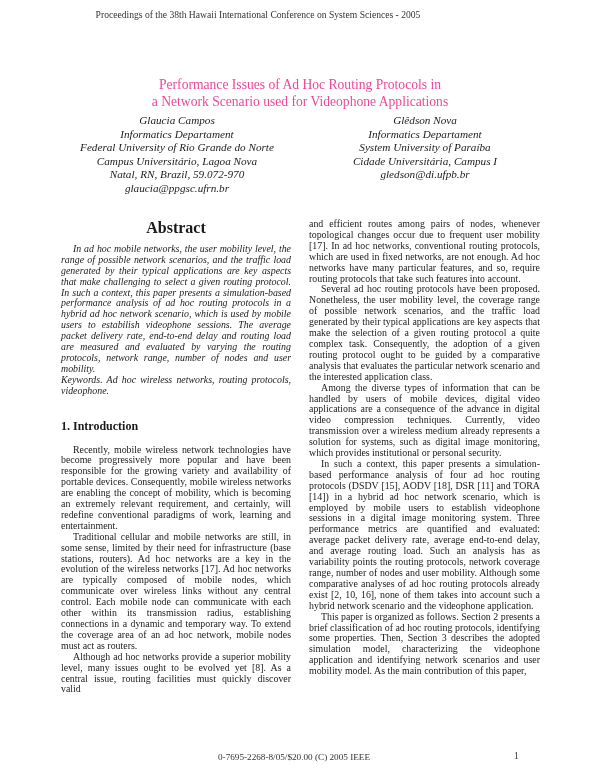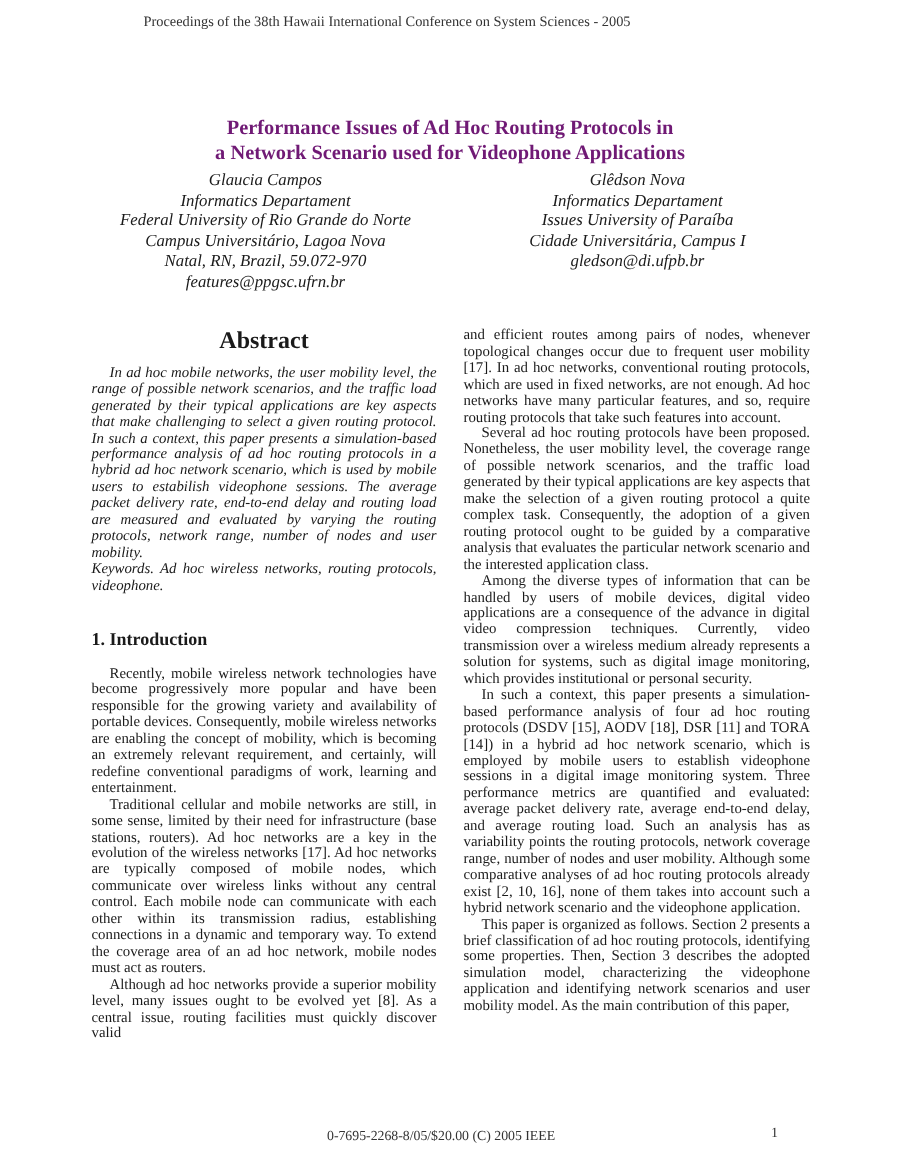--- a/index.html
+++ b/index.html
@@ -6,21 +6,21 @@
   body {
     width: 600px; height: 776px; background: #ffffff; position: relative; overflow: hidden;
     font-family: "Liberation Serif", "DejaVu Serif", serif; color: #1a1a1a;
   }
   .running-head {
     position: absolute; top: 9px; left: 0; width: 516px; text-align: center;
     font-size: 9.6px; color: #333;
   }
   .title {
     position: absolute; top: 76px; left: 0; width: 600px; text-align: center;
-    font-weight: bold; font-size: 13.6px; line-height: 17px; color: #701a75;
+    font-weight: normal; font-size: 13.6px; line-height: 17px; color: #ec4899;
   }
   .author {
     position: absolute; top: 114px; width: 300px; text-align: center;
     font-size: 11.2px; line-height: 13.6px; color: #1a1a1a; font-style: italic;
   }
   .author.left { left: 27px; }
   .author.right { left: 275px; }
   .col {
     position: absolute; top: 220px; font-size: 9.9px; line-height: 10.9px; text-align: justify;
   }
@@ -52,27 +52,27 @@
   <div>Performance Issues of Ad Hoc Routing Protocols in</div>
   <div>a Network Scenario used for Videophone Applications</div>
 </div>
 
 <div class="author left">
   <div>Glaucia Campos</div>
   <div>Informatics Departament</div>
   <div>Federal University of Rio Grande do Norte</div>
   <div>Campus Universitário, Lagoa Nova</div>
   <div>Natal, RN, Brazil, 59.072-970</div>
-  <div>features@ppgsc.ufrn.br</div>
+  <div>glaucia@ppgsc.ufrn.br</div>
 </div>
 
 <div class="author right">
   <div>Glêdson Nova</div>
   <div>Informatics Departament</div>
-  <div>Issues University of Paraíba</div>
+  <div>System University of Paraíba</div>
   <div>Cidade Universitária, Campus I</div>
   <div>gledson@di.ufpb.br</div>
 </div>
 
 <div class="col left">
   <div class="abstract-heading">Abstract</div>
   <p class="abstract-body">In ad hoc mobile networks, the user mobility level, the range of possible network scenarios, and the traffic load generated by their typical applications are key aspects that make challenging to select a given routing protocol. In such a context, this paper presents a simulation-based performance analysis of ad hoc routing protocols in a hybrid ad hoc network scenario, which is used by mobile users to estabilish videophone sessions. The average packet delivery rate, end-to-end delay and routing load are measured and evaluated by varying the routing protocols, network range, number of nodes and user mobility.</p>
   <p class="keywords"><b>Keywords.</b><span> Ad hoc wireless networks, routing protocols, videophone.</span></p>
   <div class="section-heading">1. Introduction</div>
   <p>Recently, mobile wireless network technologies have become progressively more popular and have been responsible for the growing variety and availability of portable devices. Consequently, mobile wireless networks are enabling the concept of mobility, which is becoming an extremely relevant requirement, and certainly, will redefine conventional paradigms of work, learning and entertainment.</p>

